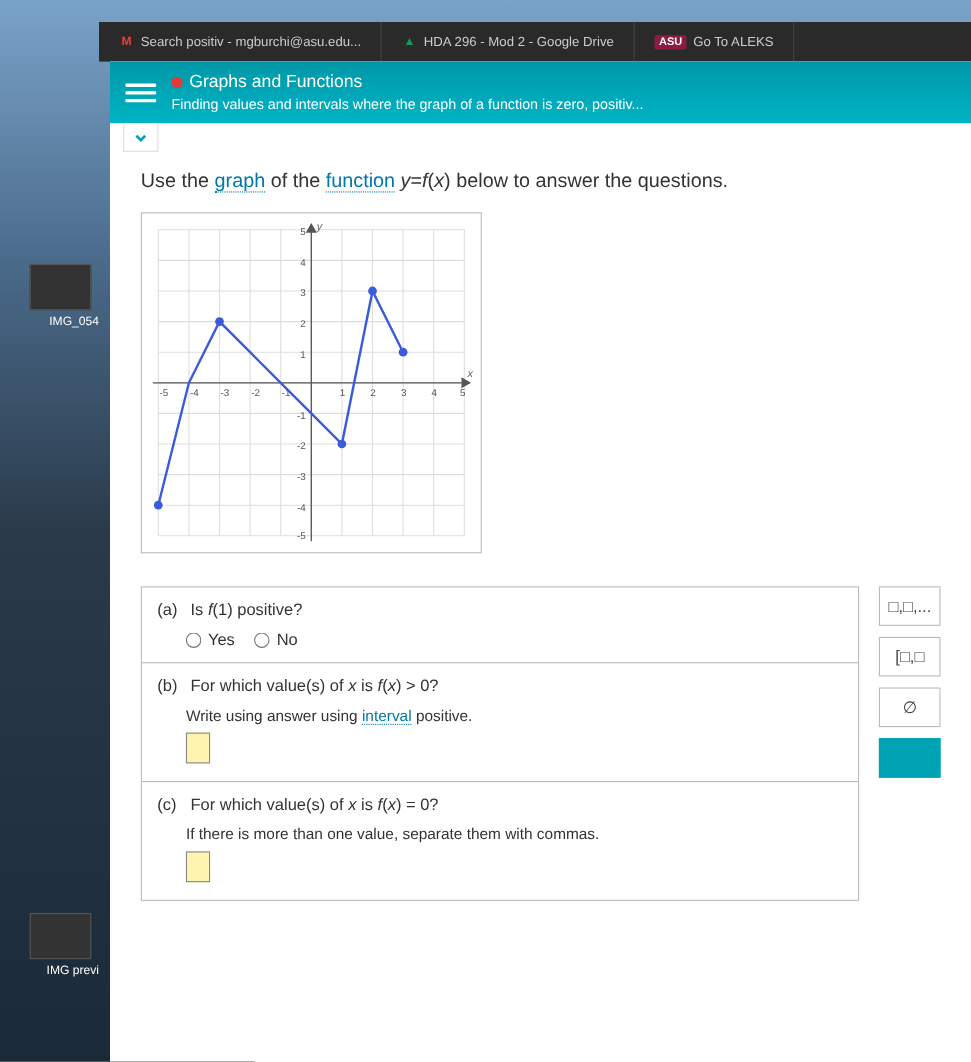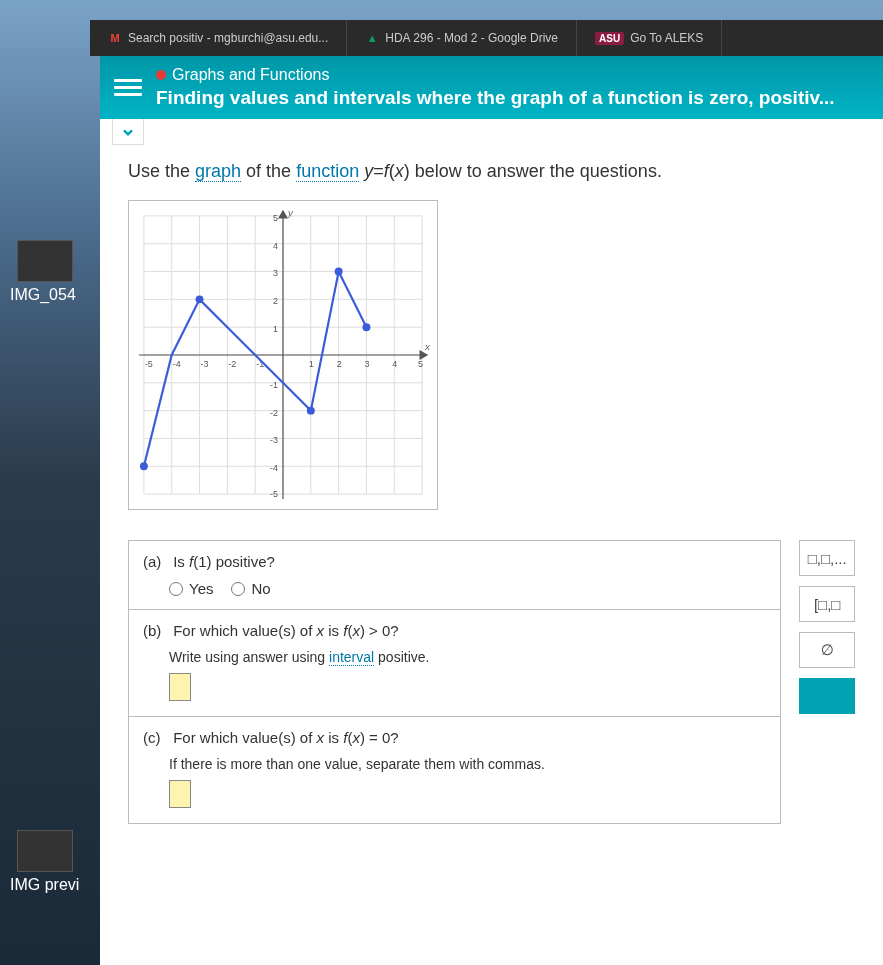--- a/index.html
+++ b/index.html
@@ -1,32 +1,32 @@
 <!DOCTYPE html>
 <html><head>
 <meta charset="utf-8">
 <style>
 *{box-sizing:border-box;margin:0;padding:0;font-family:Arial,Helvetica,sans-serif}
 body{width:883px;height:965px;background:#111;overflow:hidden;position:relative}
 .desktop{position:absolute;inset:0;background:linear-gradient(180deg,#7aa3c8 0%,#4a6a8a 25%,#2a3a4a 50%,#1a2a38 100%)}
-.desktop-icon{position:absolute;left:10px;color:#fff;font-size:16px;text-align:left;width:70px}
+.desktop-icon{position:absolute;left:20px;color:#fff;font-size:11px;text-align:right;width:70px}
 .desktop-icon .thumb{width:56px;height:42px;background:#333;border:1px solid #555;margin:0 auto 4px}
 .tabbar{position:absolute;top:20px;left:90px;right:0;height:36px;background:#2a2a2a;display:flex;align-items:center;color:#ccc;font-size:12px}
 .tab{display:flex;align-items:center;gap:6px;padding:0 18px;height:100%;border-right:1px solid #444}
 .tab-icon{width:14px;height:14px;display:inline-flex;align-items:center;justify-content:center;font-size:11px}
 .gmail{color:#ea4335;font-weight:bold}
 .gdrive{color:#0f9d58}
 .asu-badge{background:#8c1d40;color:#fff;font-size:10px;font-weight:bold;padding:1px 4px;border-radius:2px}
 .app{position:absolute;top:56px;left:100px;right:0;bottom:0;background:#fff}
 .header{background:#00a3b4;background:linear-gradient(180deg,#0097a7 0%,#00b4c5 100%);color:#fff;padding:10px 14px;display:flex;align-items:center;gap:14px}
 .hamburger{width:28px;height:28px;display:flex;flex-direction:column;justify-content:center;gap:4px;cursor:pointer}
 .hamburger span{height:3px;background:#fff;border-radius:1px}
 .header-text .crumb{font-size:16px;display:flex;align-items:center;gap:6px;margin-bottom:3px}
 .dot-red{width:10px;height:10px;background:#e53935;border-radius:50%;display:inline-block}
-.header-text .title{font-size:19px;font-weight:bold}
+.header-text .title{font-size:13px;font-weight:normal}
 .chevron{width:32px;height:26px;background:#fff;margin:0 0 -14px 12px;display:flex;align-items:center;justify-content:center;border:1px solid #ddd;border-top:none;position:relative;z-index:2}
 .chevron svg{width:16px;height:16px;stroke:#00a3b4;stroke-width:3;fill:none}
 .content{padding:30px 28px 20px}
 .prompt{font-size:18px;color:#333;margin-bottom:18px}
 .linkish{color:#0077aa;border-bottom:1px dotted #0077aa}
 .graph-box{width:310px;height:310px;border:1px solid #bbb;margin-bottom:30px;position:relative;background:#fff}
 .graph-box svg{width:100%;height:100%}
 .q-wrap{display:flex;gap:18px;align-items:flex-start}
 .q-table{border:1px solid #bbb;width:704px}
 .q-row{border-bottom:1px solid #bbb;padding:12px 14px;font-size:15px;color:#333}

